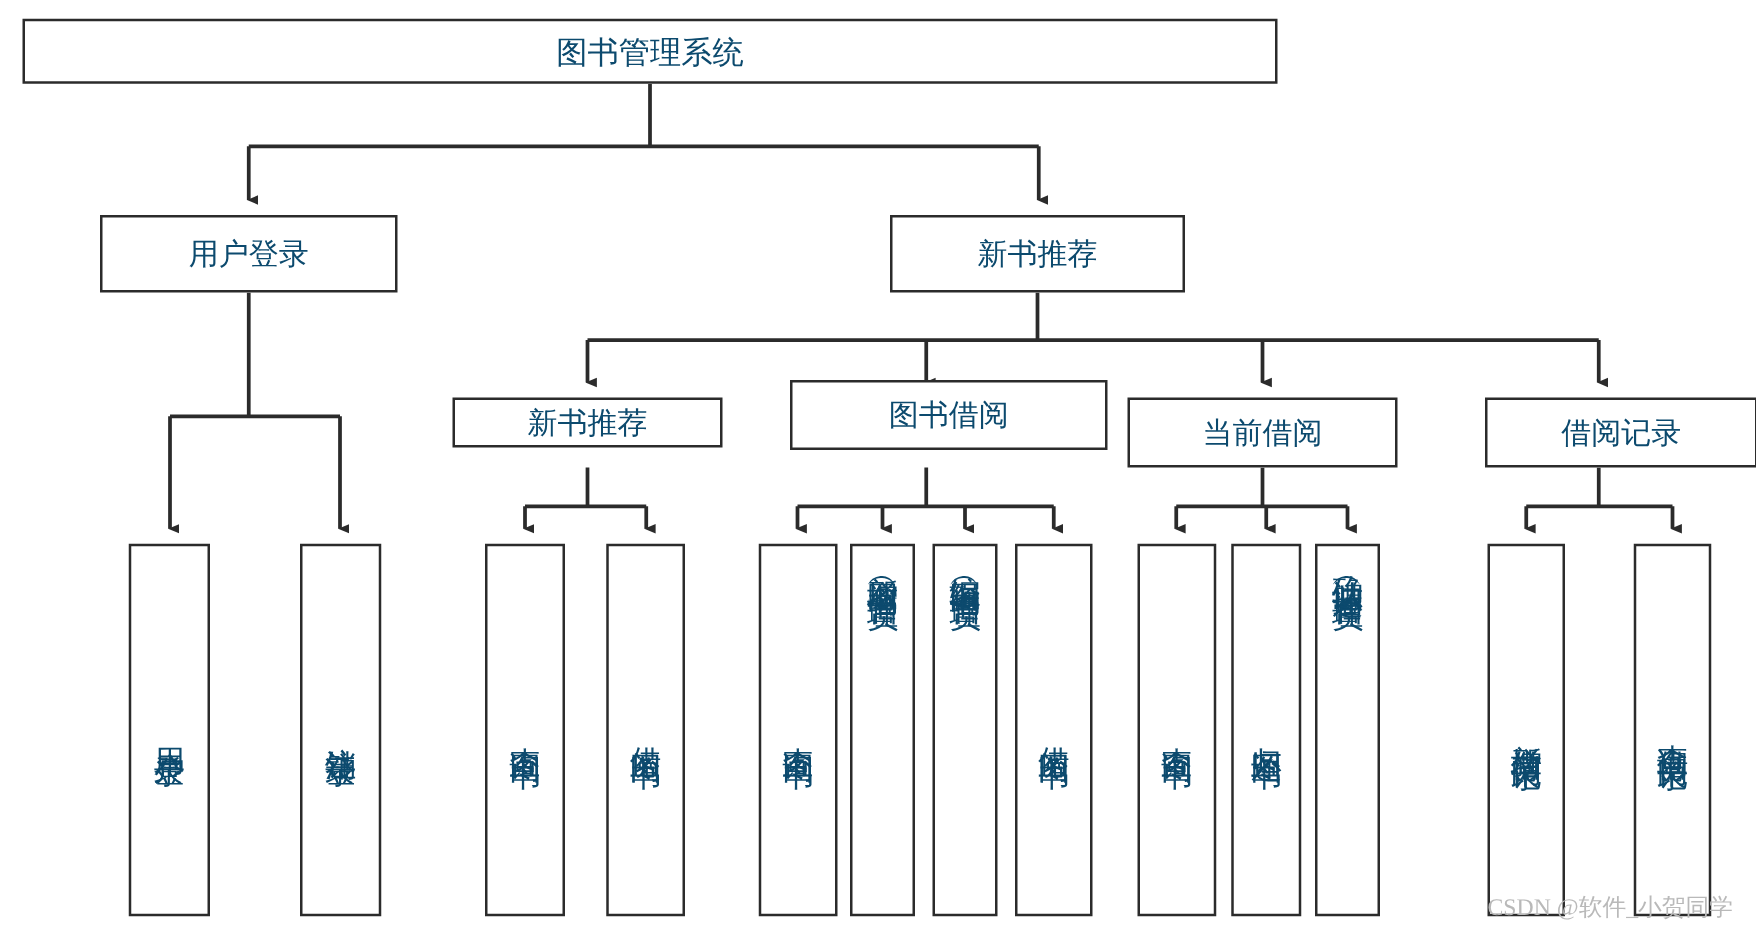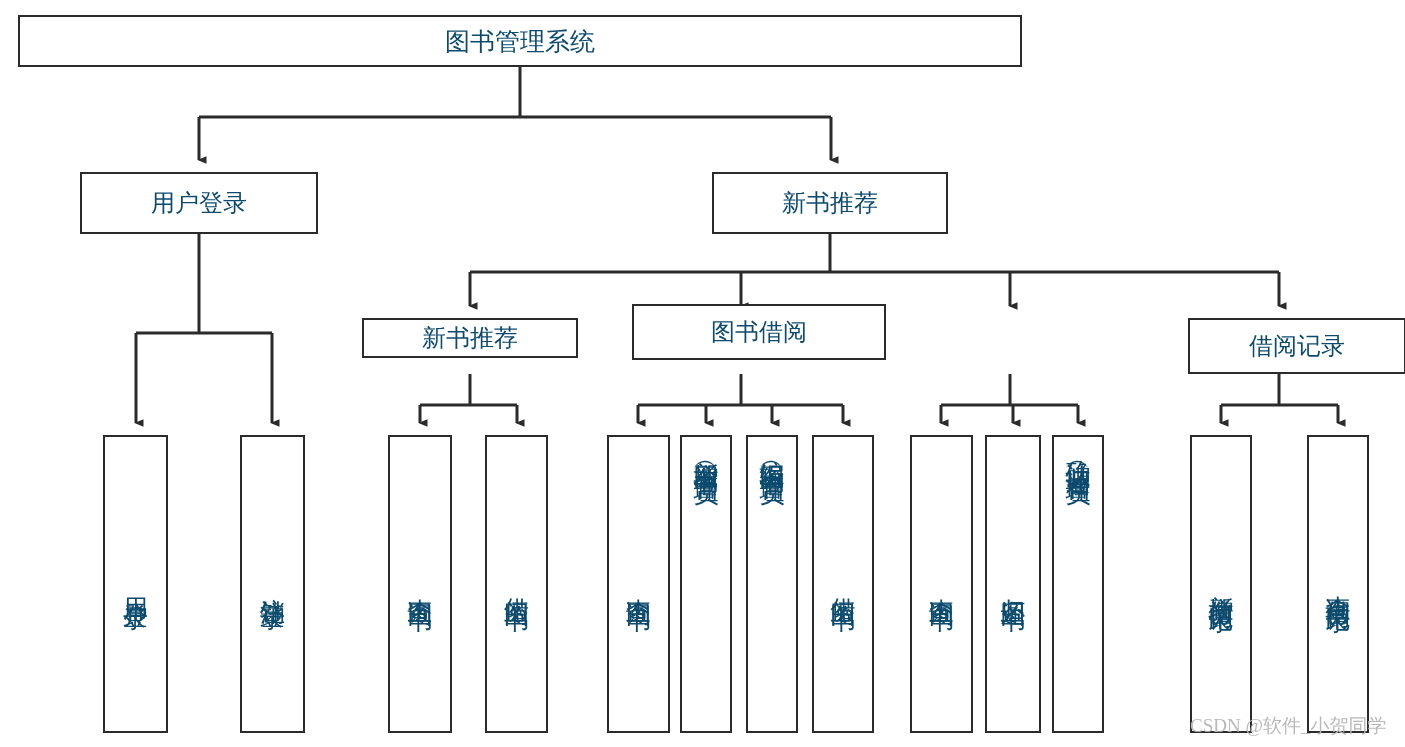--- a/index.html
+++ b/index.html
@@ -128,20 +128,23 @@
   </div>
   <div class="node level2" style="left:712px; top:172px; width:236px; height:62px;">
     <span>新书推荐</span>
   </div>
   <div class="node level2" style="left:362px; top:318px; width:216px; height:40px;">
     <span>新书推荐</span>
   </div>
   <div class="node level2" style="left:632px; top:304px; width:254px; height:56px;">
     <span>图书借阅</span>
   </div>
+  <div class="node level2" style="left:902px; top:318px; width:216px; height:56px;">
+    <span>当前借阅</span>
+  </div>
   <div class="node level2" style="left:1170px; top:318px; width:218px; height:56px;margin-left:18px;">
     <span>借阅记录</span>
   </div>
 
   <div class="node leaf" style="left:103px; top:435px; width:65px; height:298px;">
     <span>用户登录</span>
   </div>
   <div class="node leaf" style="left:240px; top:435px; width:65px; height:298px;">
     <span>注销登录</span>
   </div>

